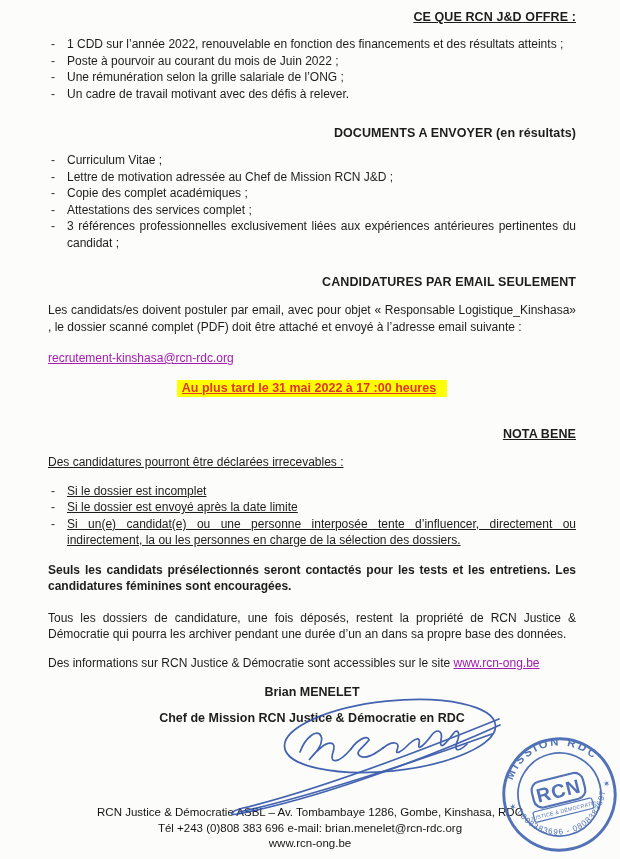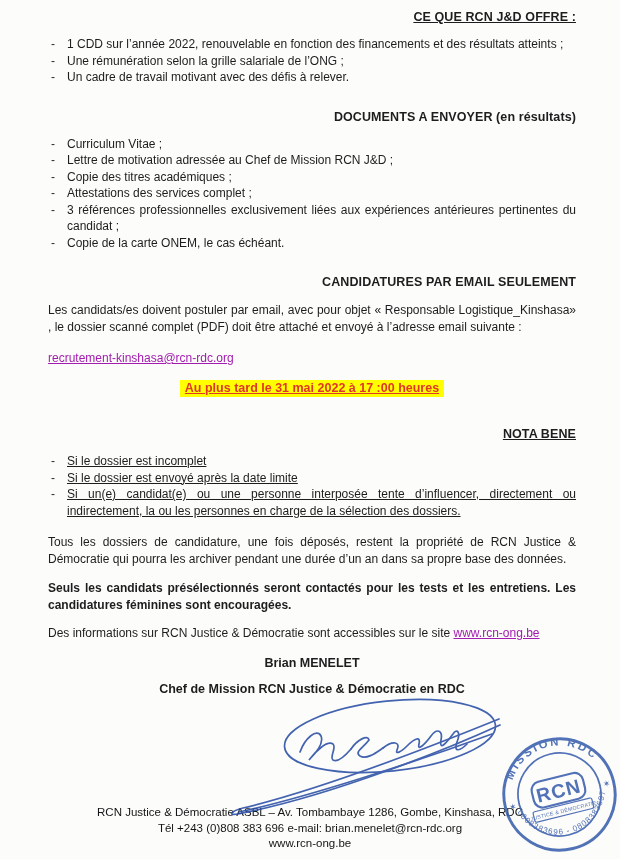--- a/index.html
+++ b/index.html
@@ -29,21 +29,21 @@
   p.body.noj{text-align:left;}
   a.link{color:#a21caf;text-decoration:underline;cursor:pointer;}
   .email-line{margin-top:15px;line-height:16px;}
   .deadline-wrap{text-align:center;margin-top:14px;}
   .deadline{
     display:inline-block;
     background:#ffff00;
     color:#e0352b;
     font-weight:bold;
     text-decoration:underline;
-    padding:1px 5px 2px 5px;
+    padding:1px 11px 2px 5px;
     font-size:12.5px;
   }
   .bold{font-weight:bold;}
   .center{text-align:center;}
   .sig-name{margin:14px 0 12px 0;font-weight:bold;font-size:12.5px;}
   .sig-title{margin:11px 0 0 0;font-weight:bold;font-size:12.5px;}
   .signature-svg{position:absolute;left:205px;top:694px;z-index:2;}
   .stamp-svg{position:absolute;left:499px;top:731px;z-index:3;opacity:.88;}
   .footer{
     position:absolute;left:0;right:0;top:805px;
@@ -54,59 +54,60 @@
 </style>
 </head>
 <body>
 
 <div class="page">
 
   <div class="section">
     <div class="heading underlined">CE QUE RCN J&amp;D OFFRE :</div>
     <ul class="dash">
       <li>1 CDD sur l’année 2022, renouvelable en fonction des financements et des résultats atteints ;</li>
+      <li>Poste à pourvoir au courant du mois de Juin 2022 ;</li>
       <li>Une rémunération selon la grille salariale de l’ONG ;</li>
       <li>Un cadre de travail motivant avec des défis à relever.</li>
     </ul>
   </div>
 
   <div class="section">
     <div class="heading">DOCUMENTS A ENVOYER (en résultats)</div>
     <ul class="dash">
       <li>Curriculum Vitae ;</li>
       <li>Lettre de motivation adressée au Chef de Mission RCN J&amp;D ;</li>
-      <li>Copie des titres académiques ;</li>
+      <li>Copie des complet académiques ;</li>
       <li>Attestations des services complet ;</li>
       <li>3 références professionnelles exclusivement liées aux expériences antérieures pertinentes du candidat ;</li>
-      <li>Copie de la carte ONEM, le cas échéant.</li>
     </ul>
   </div>
 
   <div class="section">
     <div class="heading">CANDIDATURES PAR EMAIL SEULEMENT</div>
     <p class="body">Les candidats/es doivent postuler par email, avec pour objet « Responsable Logistique_Kinshasa» , le dossier scanné complet (PDF) doit être attaché et envoyé à l’adresse email suivante :</p>
     <div class="email-line">
       <a class="link">recrutement-kinshasa@rcn-rdc.org</a>
     </div>
     <div class="deadline-wrap">
       <span class="deadline">Au plus tard le 31 mai 2022 à 17 :00 heures</span>
     </div>
   </div>
 
   <div class="section nota-gap">
     <div class="heading">NOTA BENE</div>
+    <p class="body noj">Des candidatures pourront être déclarées irrecevables :</p>
     <ul class="dash">
       <li>Si le dossier est incomplet</li>
       <li>Si le dossier est envoyé après la date limite</li>
       <li>Si un(e) candidat(e) ou une personne interposée tente d’influencer, directement ou indirectement, la ou les personnes en charge de la sélection des dossiers.</li>
     </ul>
   </div>
 
+  <p class="body bold" style="margin-top:13px">Seuls les candidats présélectionnés seront contactés pour les tests et les entretiens. Les candidatures féminines sont encouragées.</p>
   <p class="body" style="margin-top:15px">Tous les dossiers de candidature, une fois déposés, restent la propriété de RCN Justice &amp; Démocratie qui pourra les archiver pendant une durée d’un an dans sa propre base des données.</p>
-  <p class="body bold" style="margin-top:13px">Seuls les candidats présélectionnés seront contactés pour les tests et les entretiens. Les candidatures féminines sont encouragées.</p>
   <p class="body noj" style="margin-top:12px"><span>Des informations sur RCN Justice &amp; Démocratie sont accessibles sur le site </span><a class="link">www.rcn-ong.be</a></p>
 
   <p class="sig-name center">Brian MENELET</p>
   <p class="sig-title center">Chef de Mission  RCN Justice &amp; Démocratie en RDC</p>
 
 </div>
 
 <svg class="signature-svg" width="300" height="130" viewBox="0 0 300 130">
   <g fill="none" stroke="#2f53a8" stroke-width="1.7" stroke-linecap="round" opacity="0.9">
     <ellipse cx="185" cy="42" rx="106" ry="35" transform="rotate(-6 185 42)"></ellipse>

